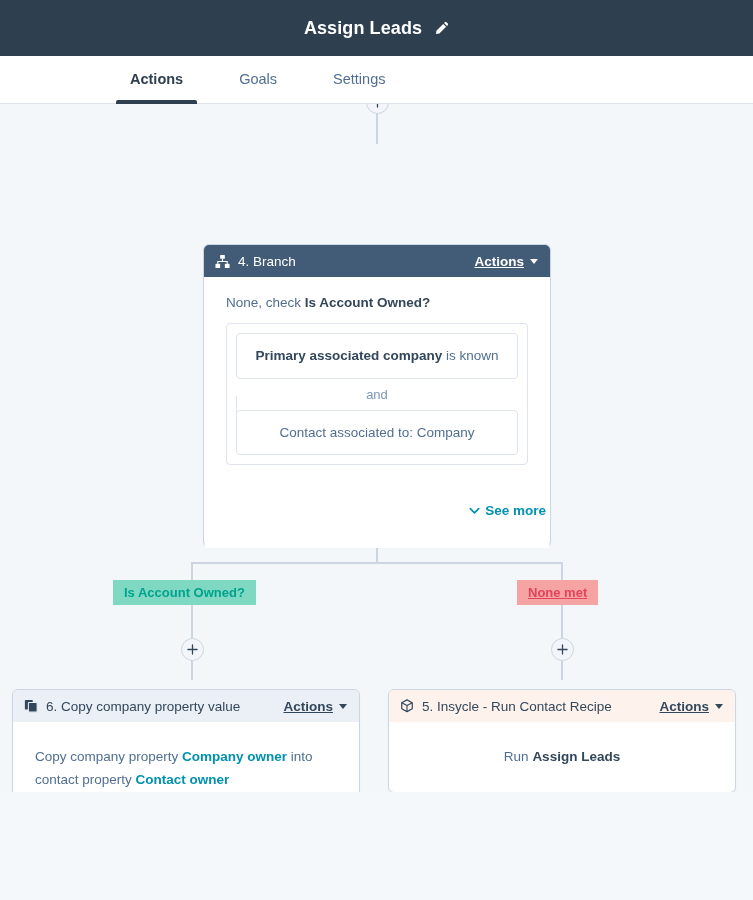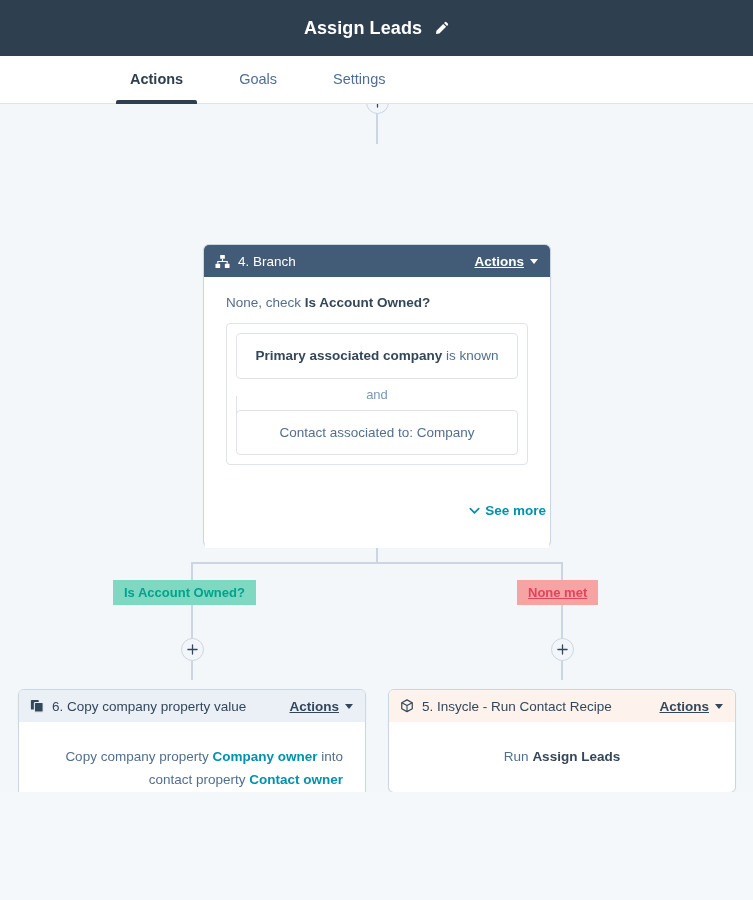--- a/index.html
+++ b/index.html
@@ -225,33 +225,33 @@
     padding: 5px 11px;
     font-size: 13px;
     font-weight: bold;
     z-index: 4;
     white-space: nowrap;
   }
   .label-green { background: #7fd8c1; color: #00a38d; }
   .label-red { background: #f5a3a3; color: #e2445c; text-decoration: underline; }
 
   
-  .left-card { left: 18px; top: 585px; width: 348px; height: 128px; }
+  .left-card { left: 12px; top: 585px; width: 348px; height: 128px; }
   .left-card .card-head { background: #eaf0f6; color: #33475b; }
   .left-card .card-head-actions { color: #33475b; }
 
   .right-card { left: 388px; top: 585px; width: 348px; height: 104px; }
   .right-card .card-head { background: #fdf3ec; color: #33475b; }
   .right-card .card-head-actions { color: #33475b; }
 
   .card-body {
     display: flex;
     align-items: center;
     justify-content: center;
-    text-align: right;
+    text-align: left;
     font-size: 13.5px;
     color: #516f90;
     line-height: 1.7;
     padding: 10px 22px;
     height: calc(100% - 32px);
   }
   .card-body .teal { color: #0091ae; font-weight: bold; }
   .card-body b { color: #33475b; font-weight: bold; }
 
   

